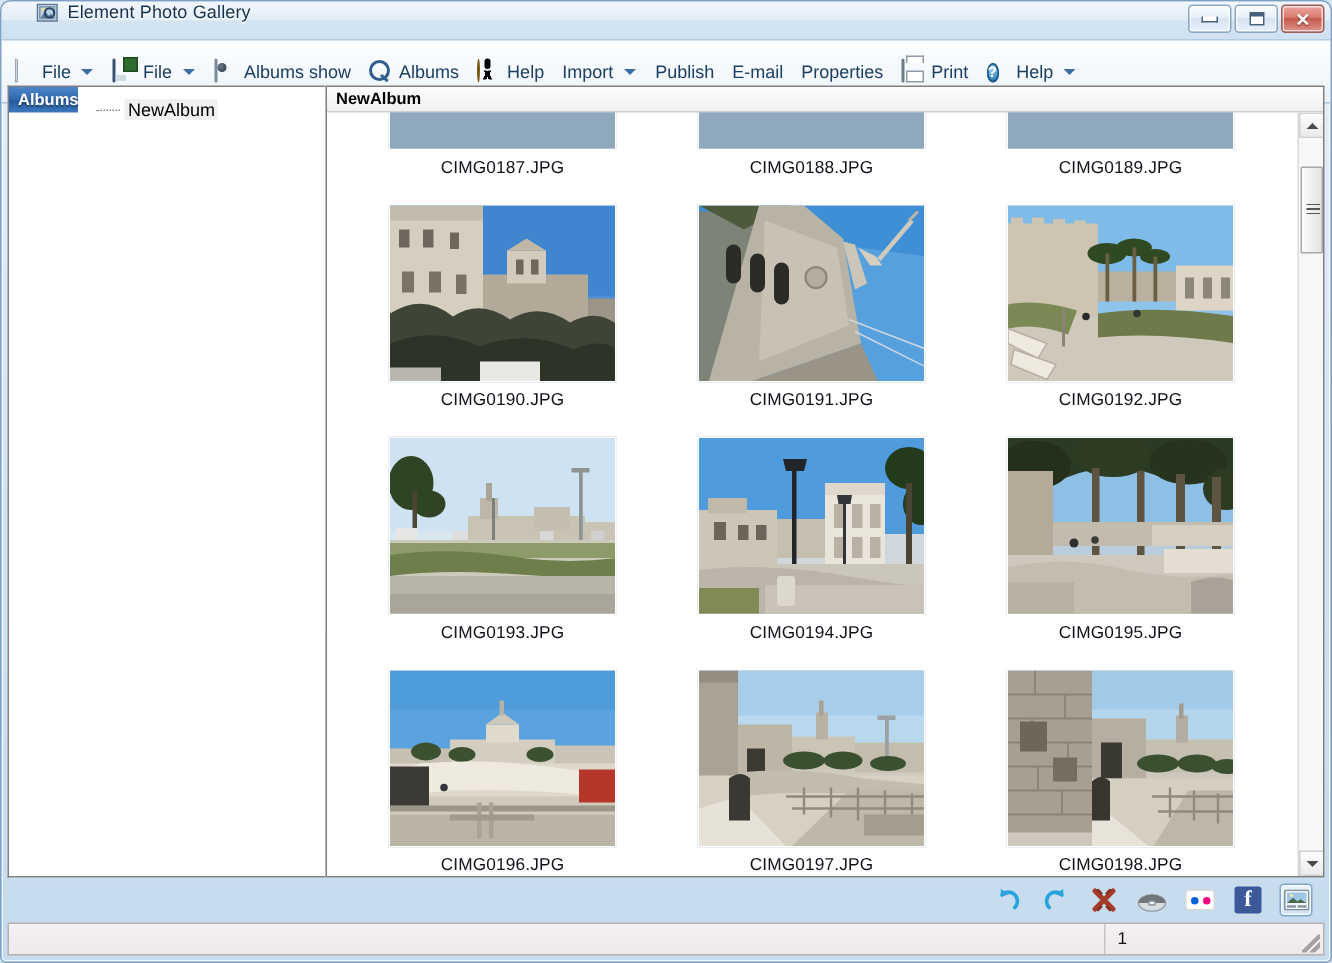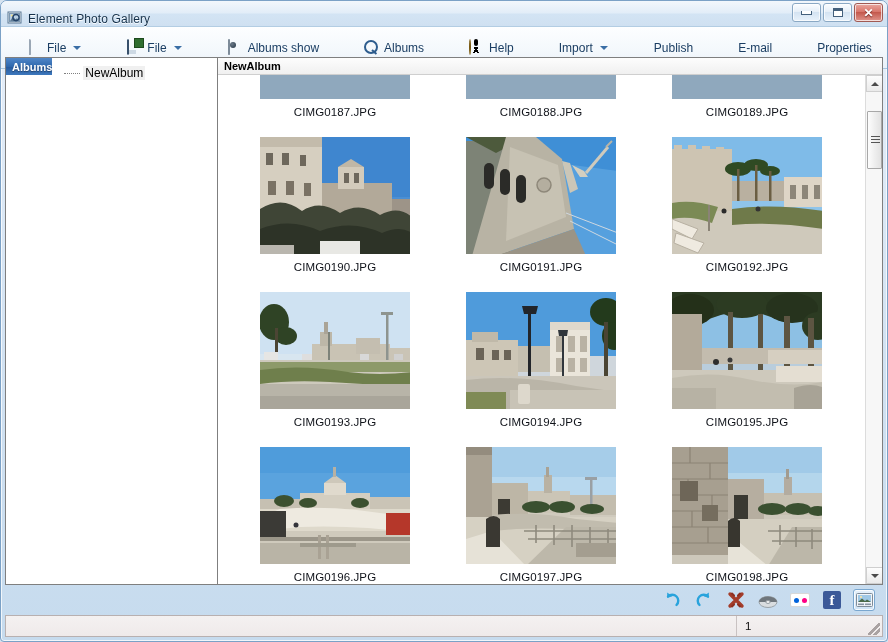--- a/index.html
+++ b/index.html
@@ -18,22 +18,22 @@
     border-radius:7px 7px 4px 4px;
     box-shadow:inset 0 0 0 1px rgba(255,255,255,.75);
     overflow:hidden;
   }
 
   
   .titlebar{
     position:relative; height:26px;
     background:linear-gradient(180deg,#f2f7fc 0%,#e2edf8 48%,#d3e4f4 52%,#cfe0f1 100%);
     border-bottom:1px solid #b3cde3;
-    display:flex; align-items:flex-end;
-    padding-left:6px;
+    display:flex; align-items:flex-start;
+    padding-left:23px;
   }
   .title-icon{
     width:16px;height:16px;margin-right:5px;position:relative;flex:0 0 auto;
   }
   .title-text{
     font-size:12px; color:#15314b; letter-spacing:.1px;
     text-shadow:0 1px 0 rgba(255,255,255,.9);
     white-space:nowrap;
   }
   .winbtns{ position:absolute; right:4px; top:2px; display:flex; gap:2px; }
@@ -50,21 +50,21 @@
   .wbtn .g-min{ width:11px;height:4px;border:1px solid #44607c;border-top:none;background:#fff; }
   .wbtn .g-max{ width:10px;height:9px;border:1px solid #44607c;border-top-width:3px;background:#fff; }
   .wbtn .g-close{ color:#fff; font-size:12px; font-weight:bold; line-height:1;
                   text-shadow:0 1px 1px rgba(90,20,15,.8); }
 
   
   .toolbar{
     height:42px;
     background:linear-gradient(180deg,#fdfeff 0%,#f3f8fc 60%,#e9f1f9 100%);
     border-bottom:1px solid #a8c6e0;
-    display:flex; align-items:center; padding:0 20px;gap:33px;
+    display:flex; align-items:center; padding:0 1px;
   }
   .tb-item{
     height:23px; display:flex; align-items:center; gap:4px;
     padding:0 6px; border-radius:3px; white-space:nowrap;
     font-size:12px; color:#1b3e63;
     cursor:default;
   }
   .tb-item .lbl{ line-height:1; }
   .caret{
     width:0;height:0;border-left:4px solid transparent;border-right:4px solid transparent;

